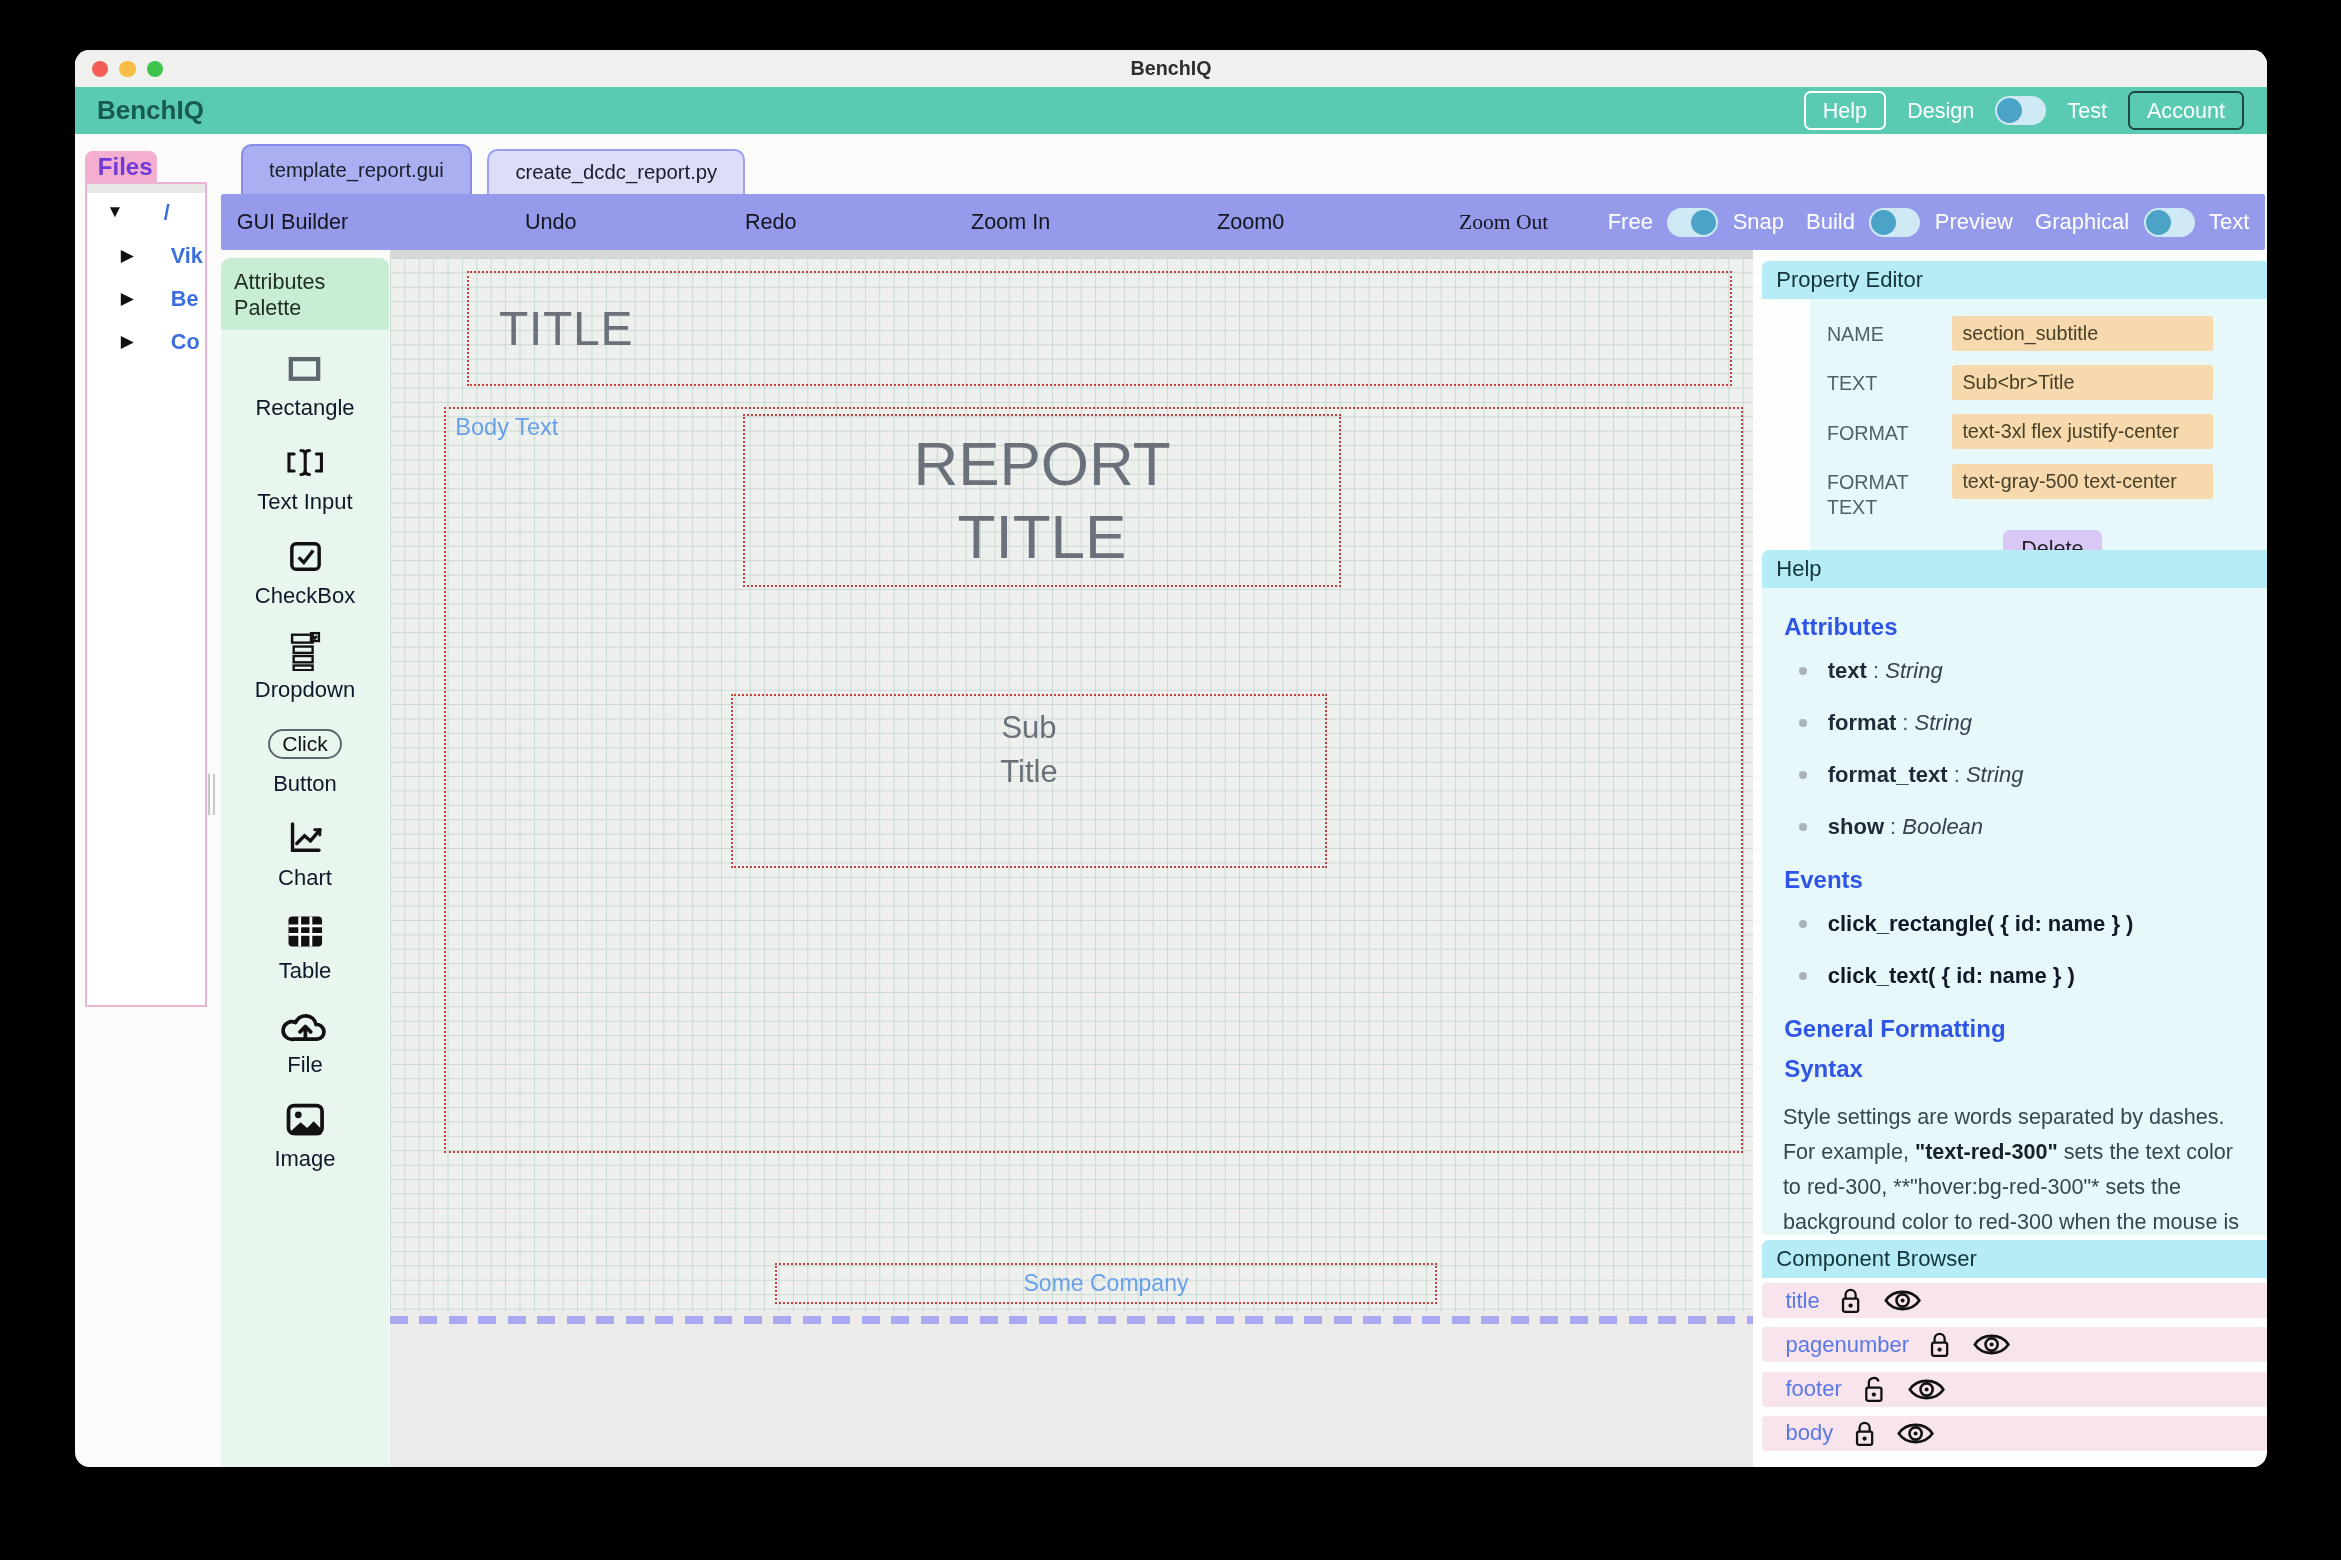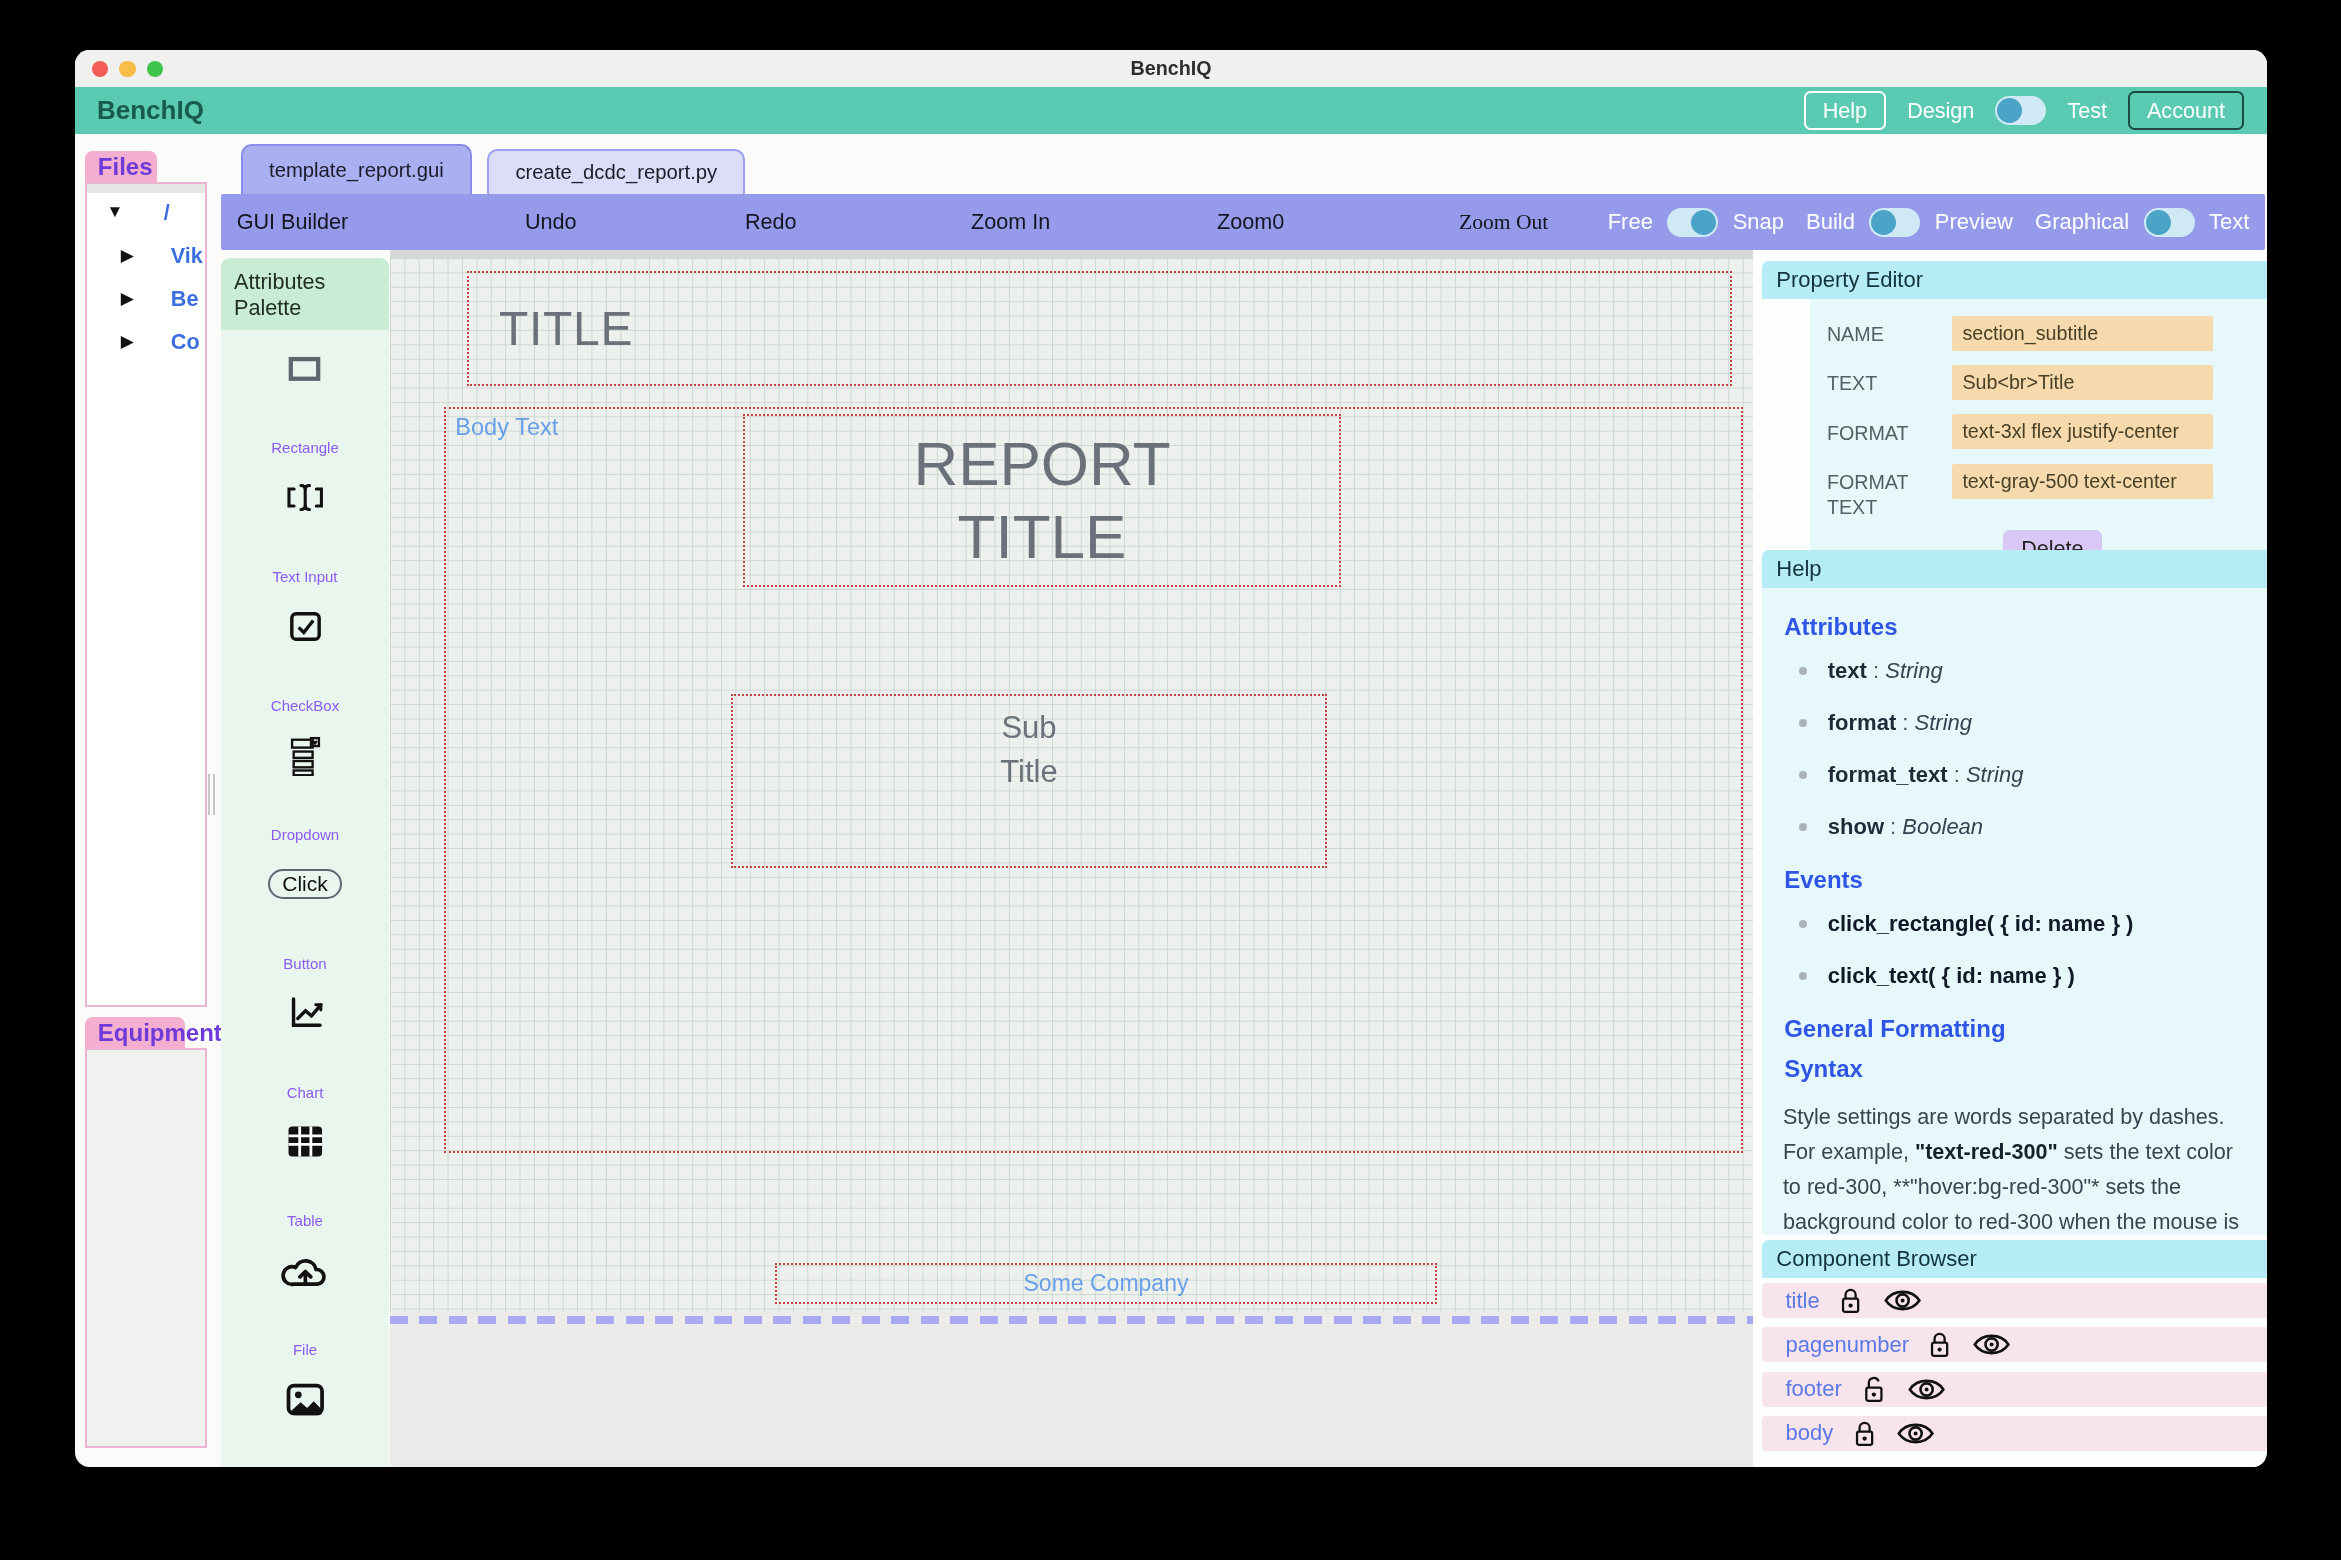--- a/index.html
+++ b/index.html
@@ -66,21 +66,21 @@
   .grip-left{left:133px;top:724px;height:41px;}
   .grip-right{left:2182px;top:706px;height:38px;}
 
   
   .palette{position:absolute;left:146px;top:208px;width:168px;height:1209px;background:var(--palette-body);border-radius:9.2px 9.2px 0 0;}
   .palette-head{background:var(--palette-head);border-radius:9.2px 9.2px 0 0;padding:10.5px 13px;font-size:21.6px;color:#1f2d24;line-height:1.25;width:100%;height:72px;}
   .palette-items{display:flex;flex-direction:column;align-items:center;padding-top:17px;gap:19.7px;}
   .palette-item{display:flex;flex-direction:column;align-items:center;gap:5.2px;}
   .palette-item .p-icon{height:43px;display:flex;align-items:center;justify-content:center;}
   .palette-item .p-icon svg{height:41px;width:auto;}
-  .palette-item .p-label{font-size:15px;color:#8b5cf6;margin-top:44px;}
+  .palette-item .p-label{font-size:22px;color:#0f172a;}
   .click-pill{border:2.6px solid #5f6670;border-radius:655px;padding:1.3px 11.8px;font-size:21px;color:#111;}
 
   
   .canvas{position:absolute;left:315px;top:200px;width:1363px;height:1217px;background:var(--canvas-below);}
   .canvas .top-strip{position:absolute;left:0;top:0;width:100%;height:7.9px;background:#d7d9d8;}
   .grid-zone{position:absolute;left:0;top:7.9px;width:100%;height:1054px;background:
       linear-gradient(to right,var(--grid-line) 0.7px,transparent 0.7px),
       linear-gradient(to bottom,var(--grid-line) 0.7px,transparent 0.7px),var(--canvas-bg);
       background-size:14.4px 14.4px,14.4px 14.4px,auto;}
   .comp-box{position:absolute;border:2px dotted var(--red-dot);}
@@ -226,24 +226,20 @@
     <span class="tree-label" style="left:84px">Be</span>
   </div>
           <div class="tree-row">
     <span class="tree-arrow" style="left:34px">▶</span>
     <span class="tree-label" style="left:84px">Co</span>
   </div>
         </div>
     </div>
   </div>
 
-  <div class="side-panel equipment-panel">
-    <div class="panel-tab">Equipment</div>
-    <div class="panel-body"></div>
-  </div>
 
   <div class="grip grip-left">
       <i></i>
       <i></i>
     </div>
   <div class="grip grip-right">
       <i></i>
       <i></i>
     </div>
 

